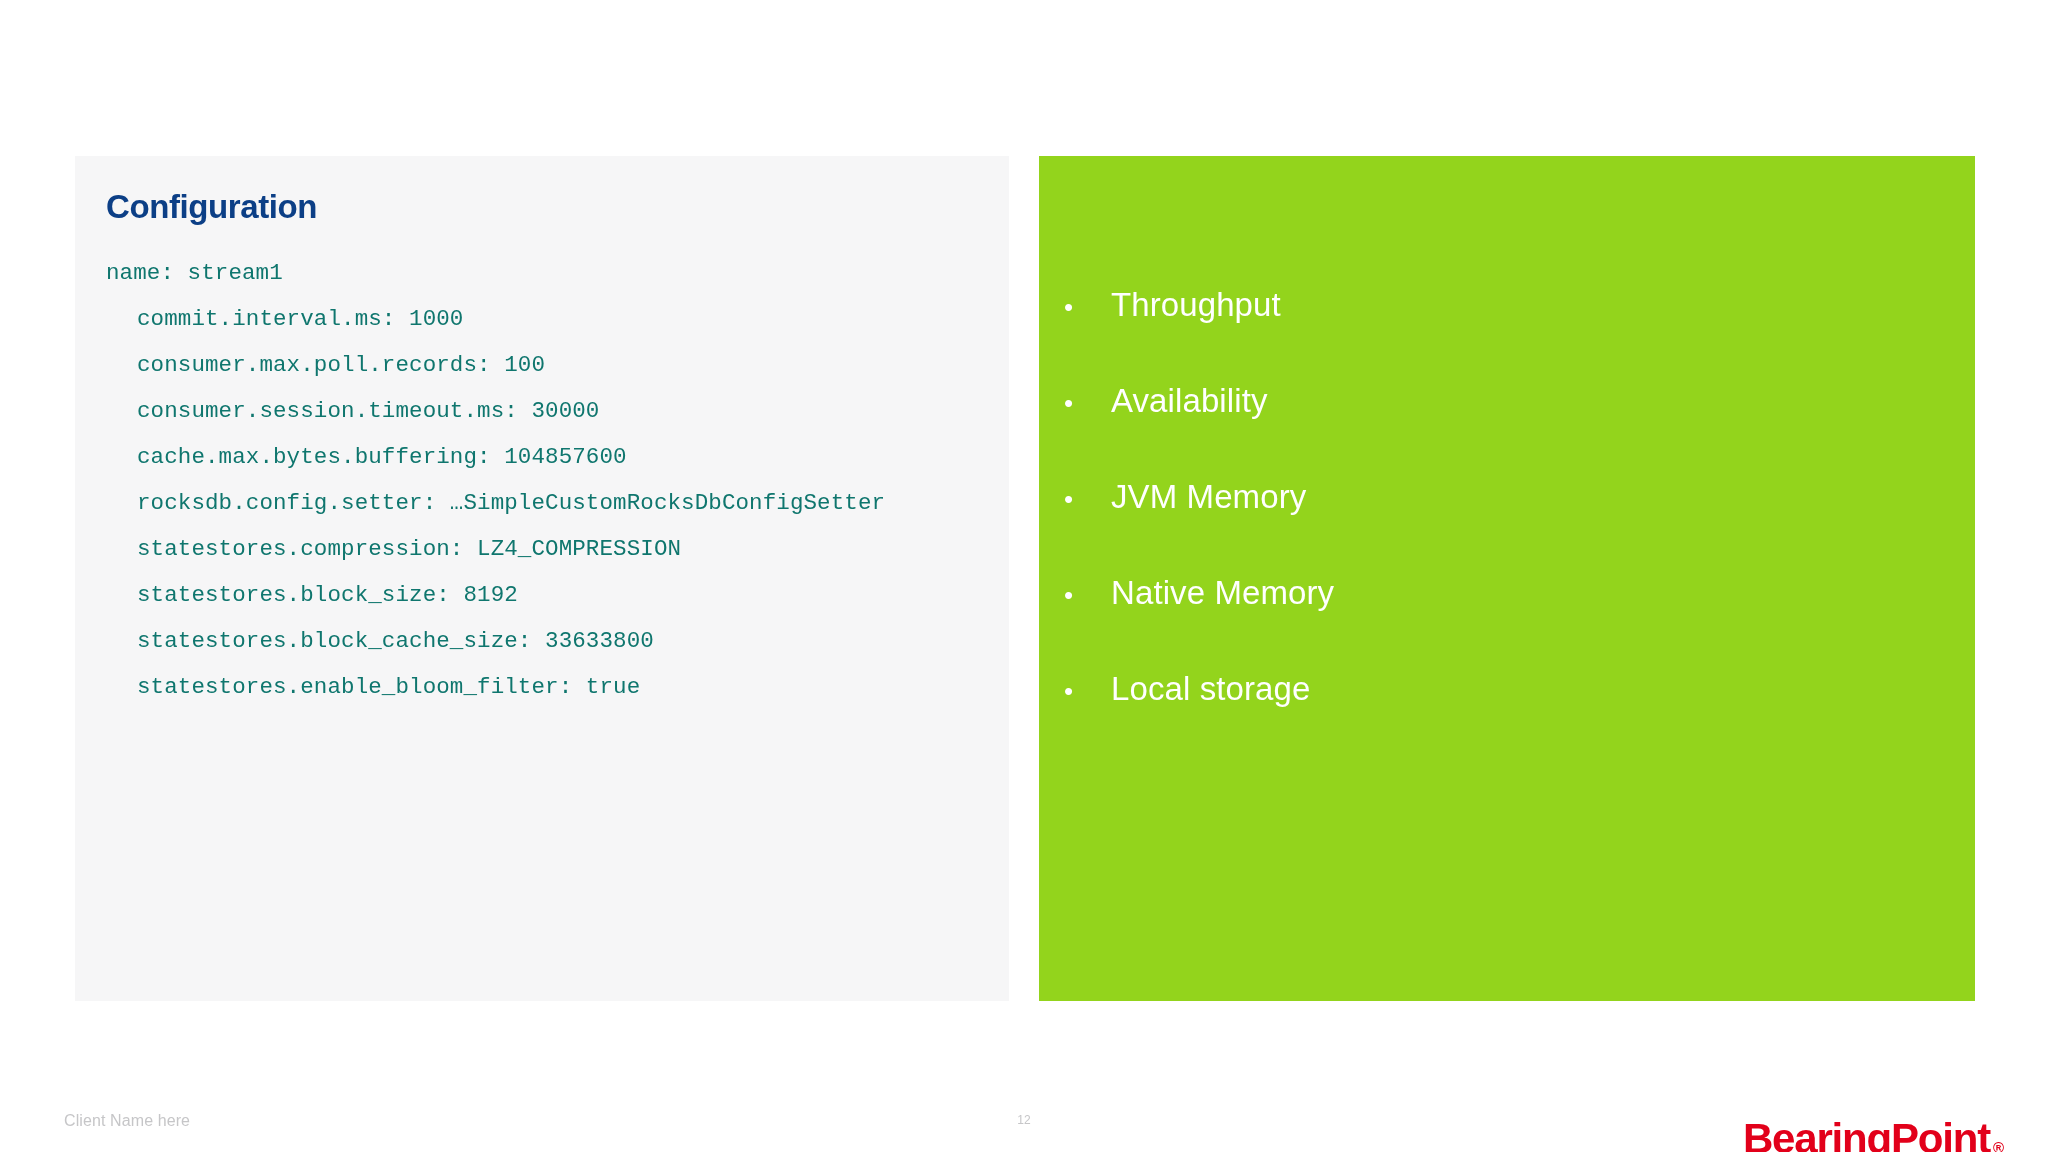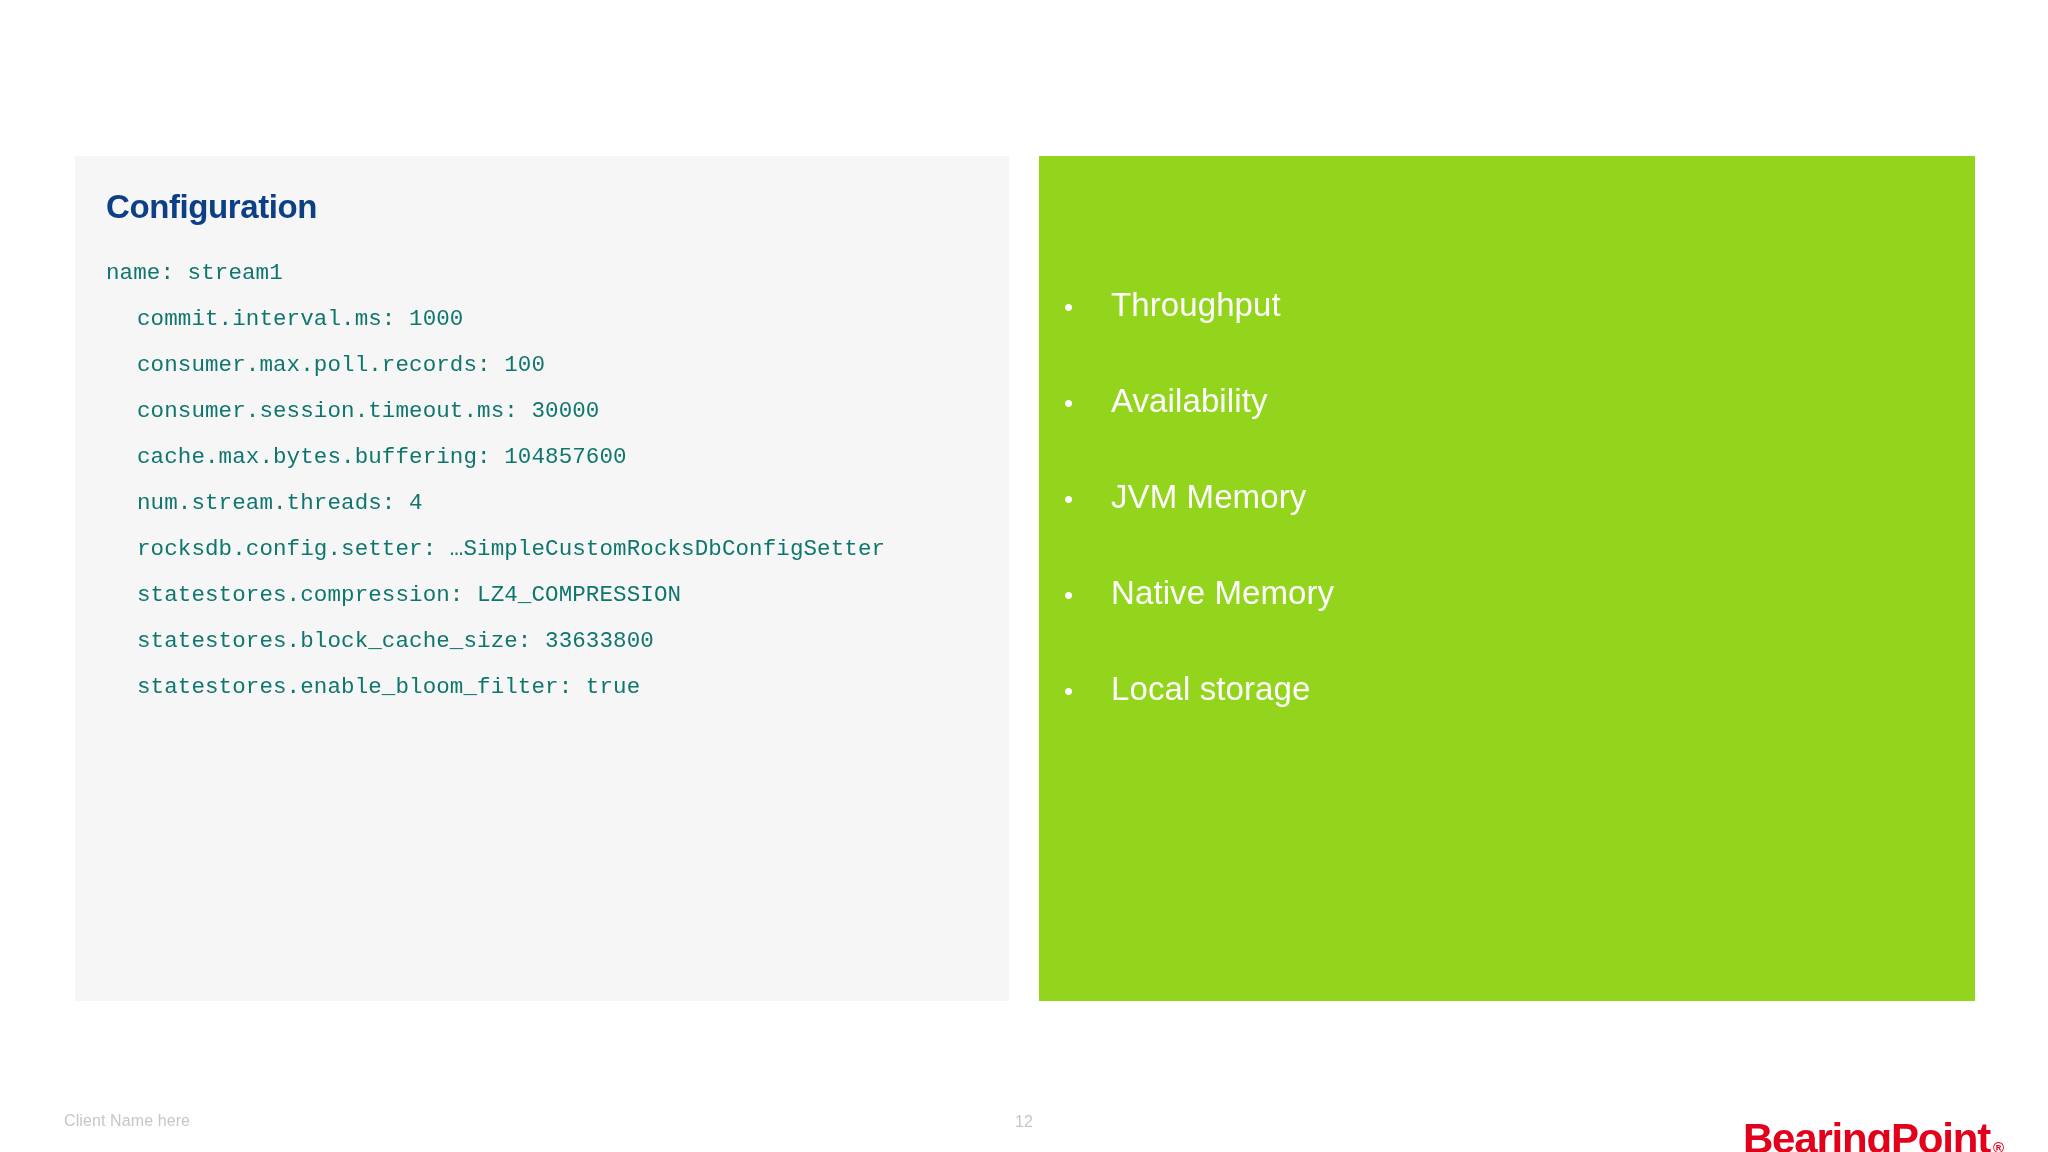--- a/index.html
+++ b/index.html
@@ -120,21 +120,21 @@
     color: #c6c6c8;
     letter-spacing: 0.1px;
   }
 
   .footer-page {
     position: absolute;
     left: 0;
     top: 1113px;
     width: 2048px;
     text-align: center;
-    font-size: 16px;
+    font-size: 12px;
     color: #c6c6c8;
   }
 
   .brand-logo {
     position: absolute;
     right: 44px;
     top: 1079px;
     font-size: 42px;
     font-weight: bold;
     letter-spacing: -1.2px;
@@ -157,23 +157,23 @@
 <div class="slide">
 
   <div class="config-panel">
     <div class="config-title">Configuration</div>
     <div class="config-code">
         <div class="code-line">name: stream1</div>
         <div class="code-line indent">commit.interval.ms: 1000</div>
         <div class="code-line indent">consumer.max.poll.records: 100</div>
         <div class="code-line indent">consumer.session.timeout.ms: 30000</div>
         <div class="code-line indent">cache.max.bytes.buffering: 104857600</div>
-        <div class="code-line indent">num.stream.threads: 4</div>
         <div class="code-line indent">rocksdb.config.setter: …SimpleCustomRocksDbConfigSetter</div>
         <div class="code-line indent">statestores.compression: LZ4_COMPRESSION</div>
+        <div class="code-line indent">statestores.block_size: 8192</div>
         <div class="code-line indent">statestores.block_cache_size: 33633800</div>
         <div class="code-line indent">statestores.enable_bloom_filter: true</div>
       </div>
   </div>
 
   <div class="topics-panel">
     <ul class="topics-list">
         <li class="topic-item">
           <span class="topic-bullet">•</span>
           <span class="topic-label">Throughput</span>

